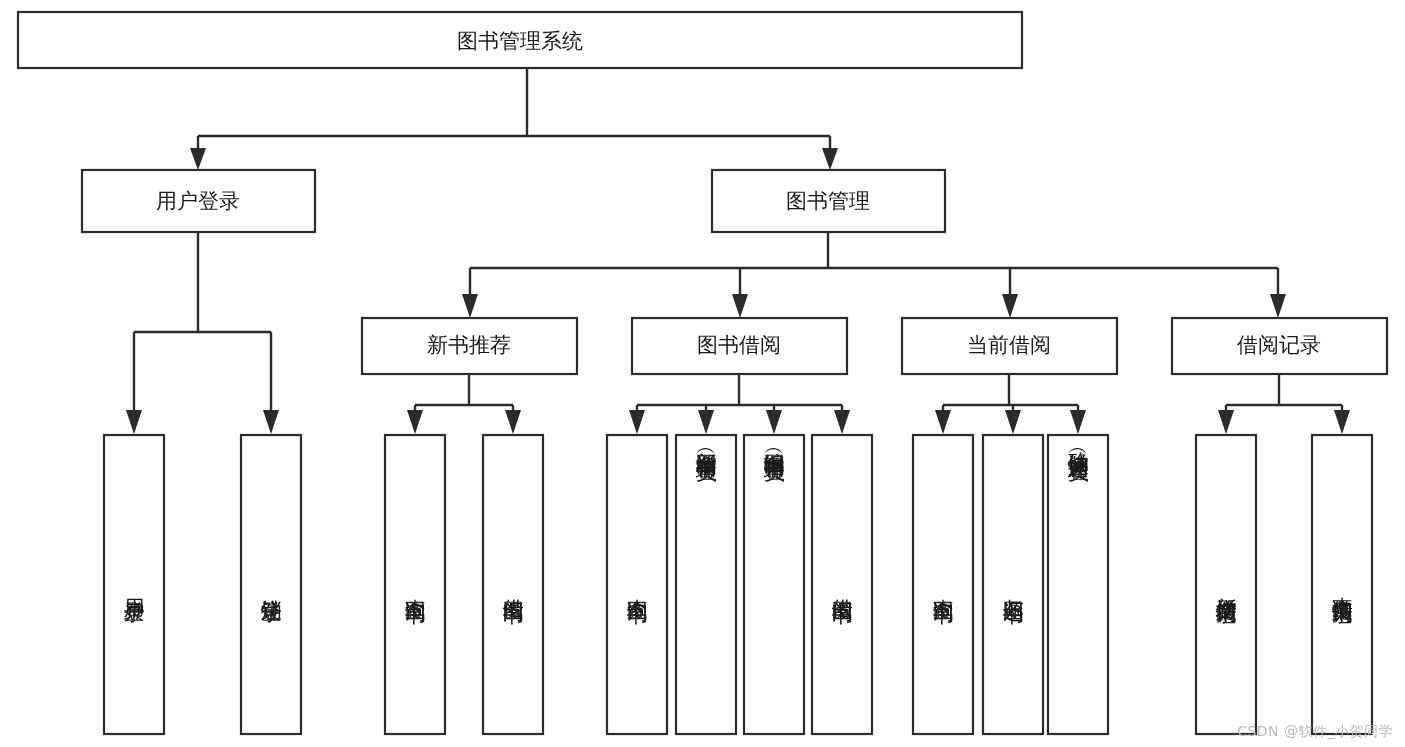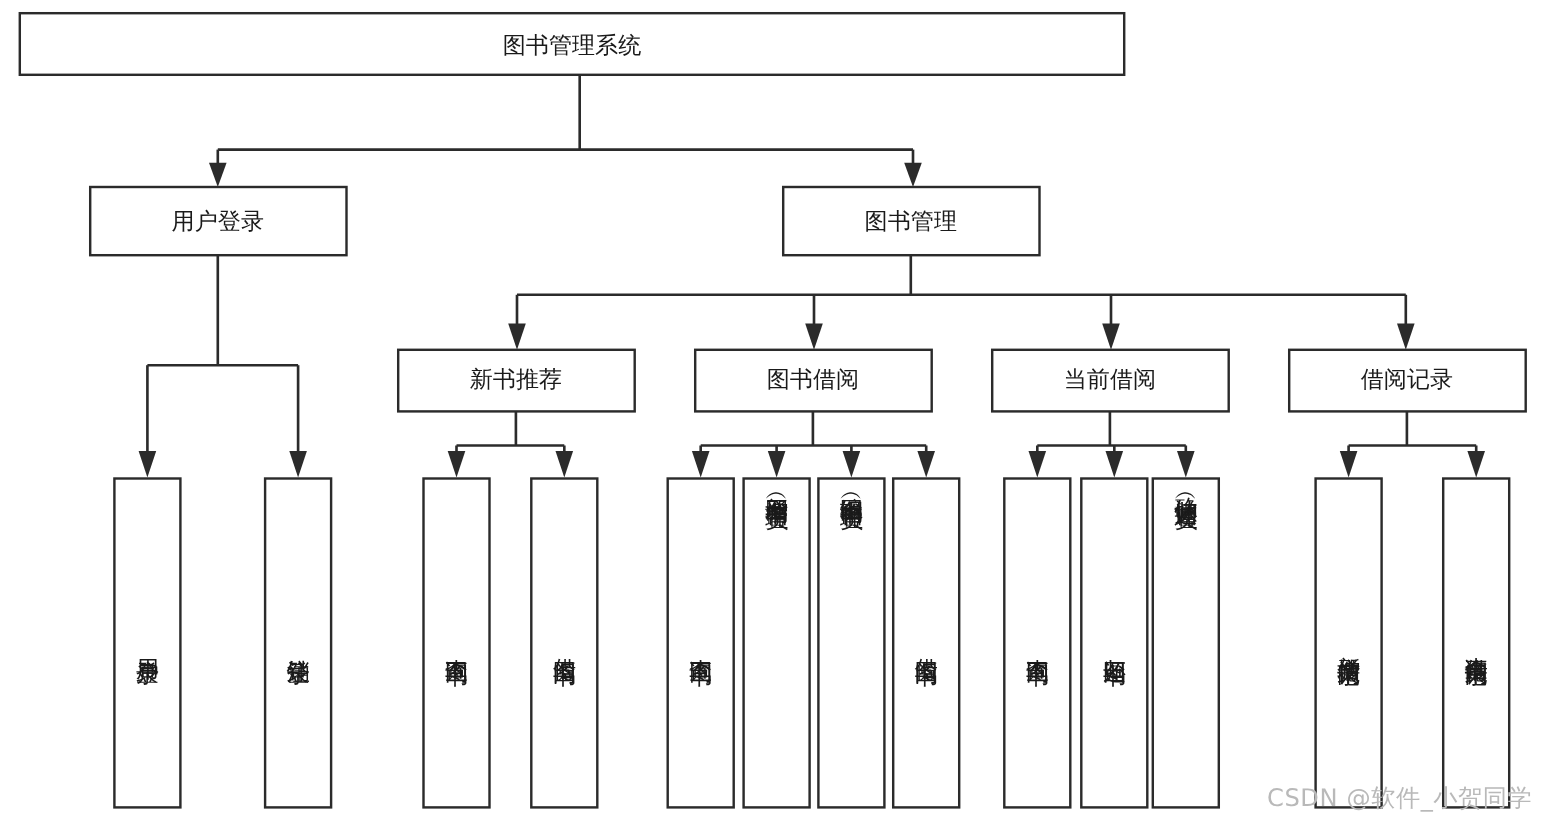--- a/index.html
+++ b/index.html
@@ -61,21 +61,21 @@
     line-height: 1.06;
     color: #1a1a1a;
     letter-spacing: 1.5px;
     white-space: nowrap;
   }
   .watermark {
     position: absolute;
     right: 12px;
     bottom: 6px;
     font-family: "DejaVu Sans", "Liberation Sans", sans-serif;
-    font-size: 22px;
+    font-size: 14px;
     color: #b9b9b9;
     letter-spacing: 0.5px;
     white-space: nowrap;
   }
 </style>
 </head>
 <body>
 
 <div id="stage">
 

